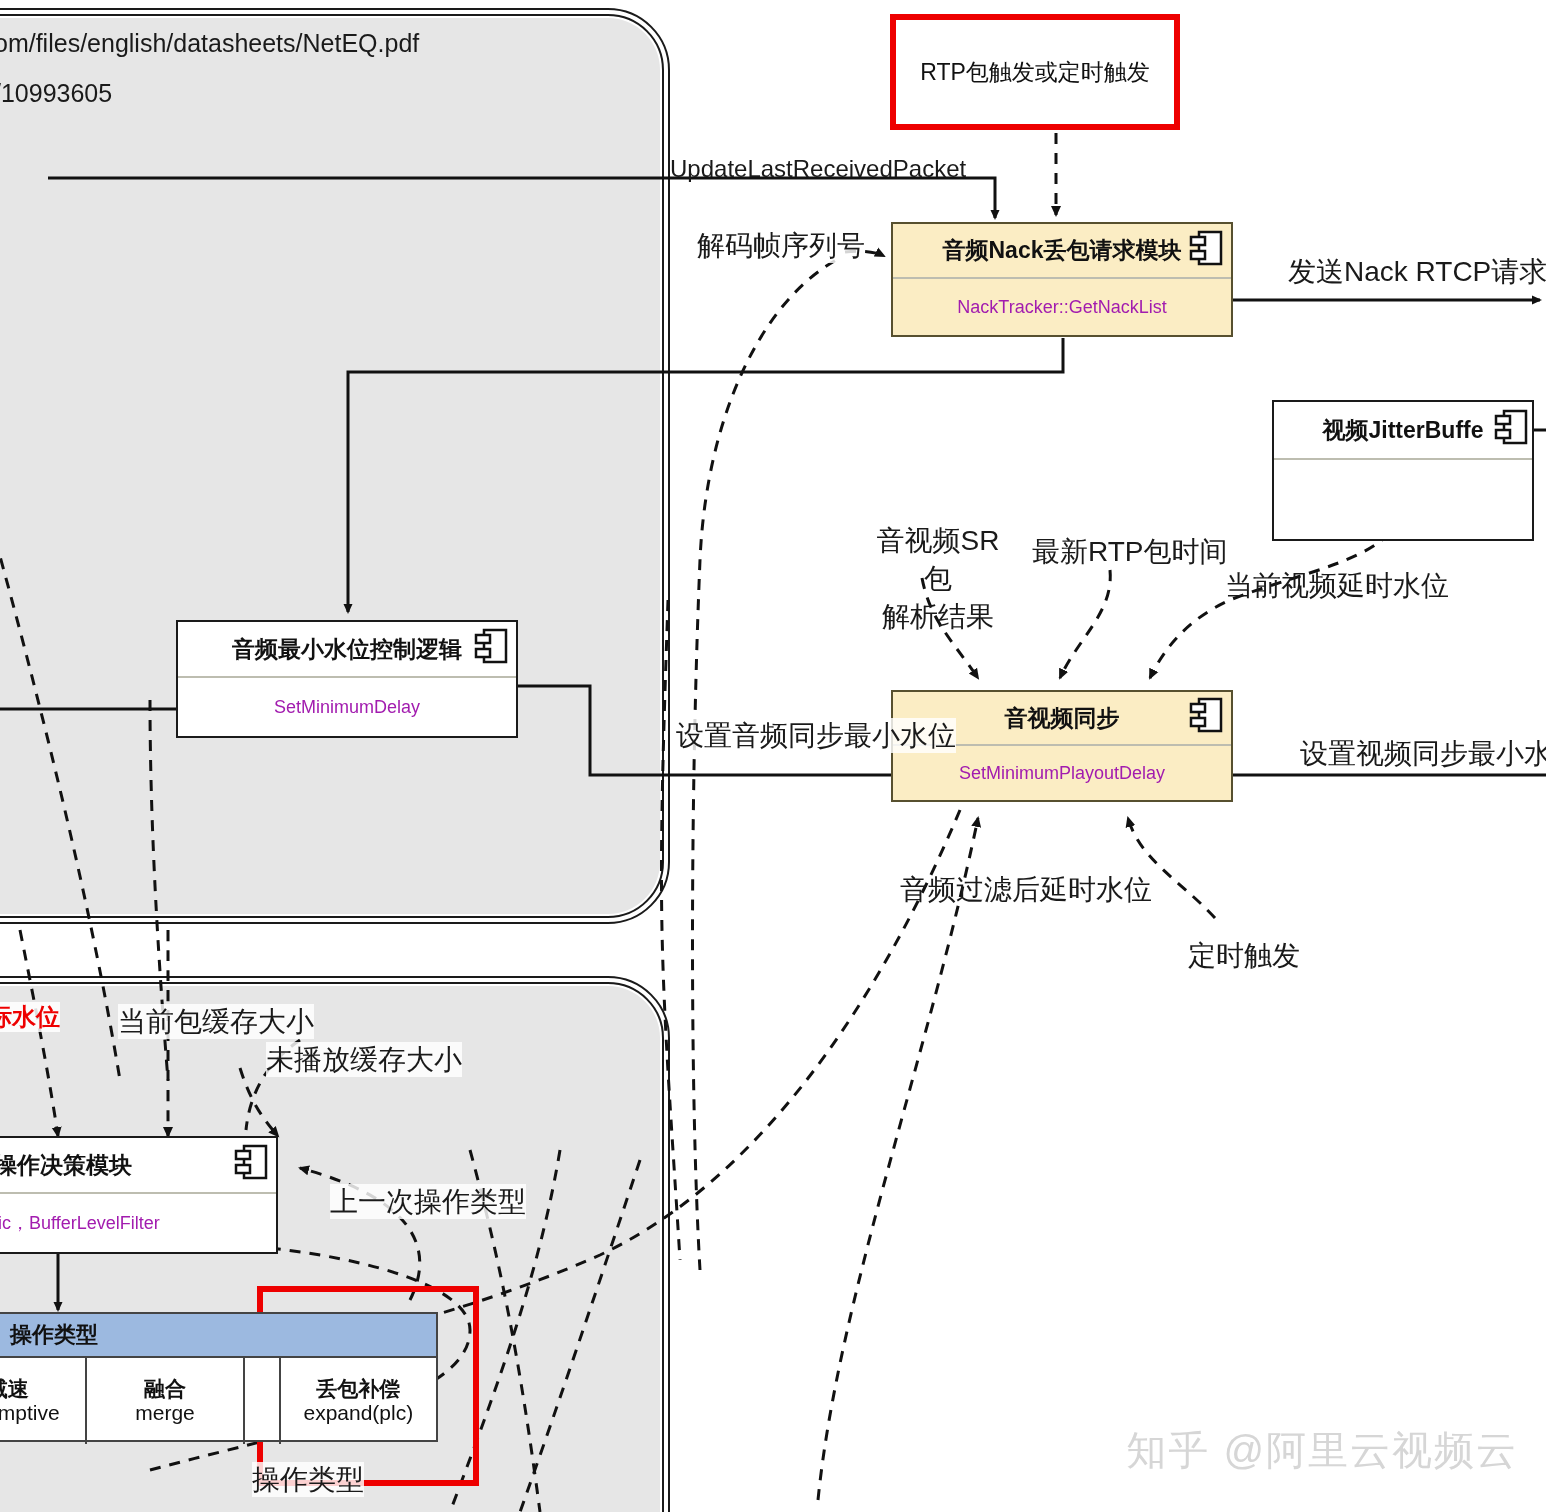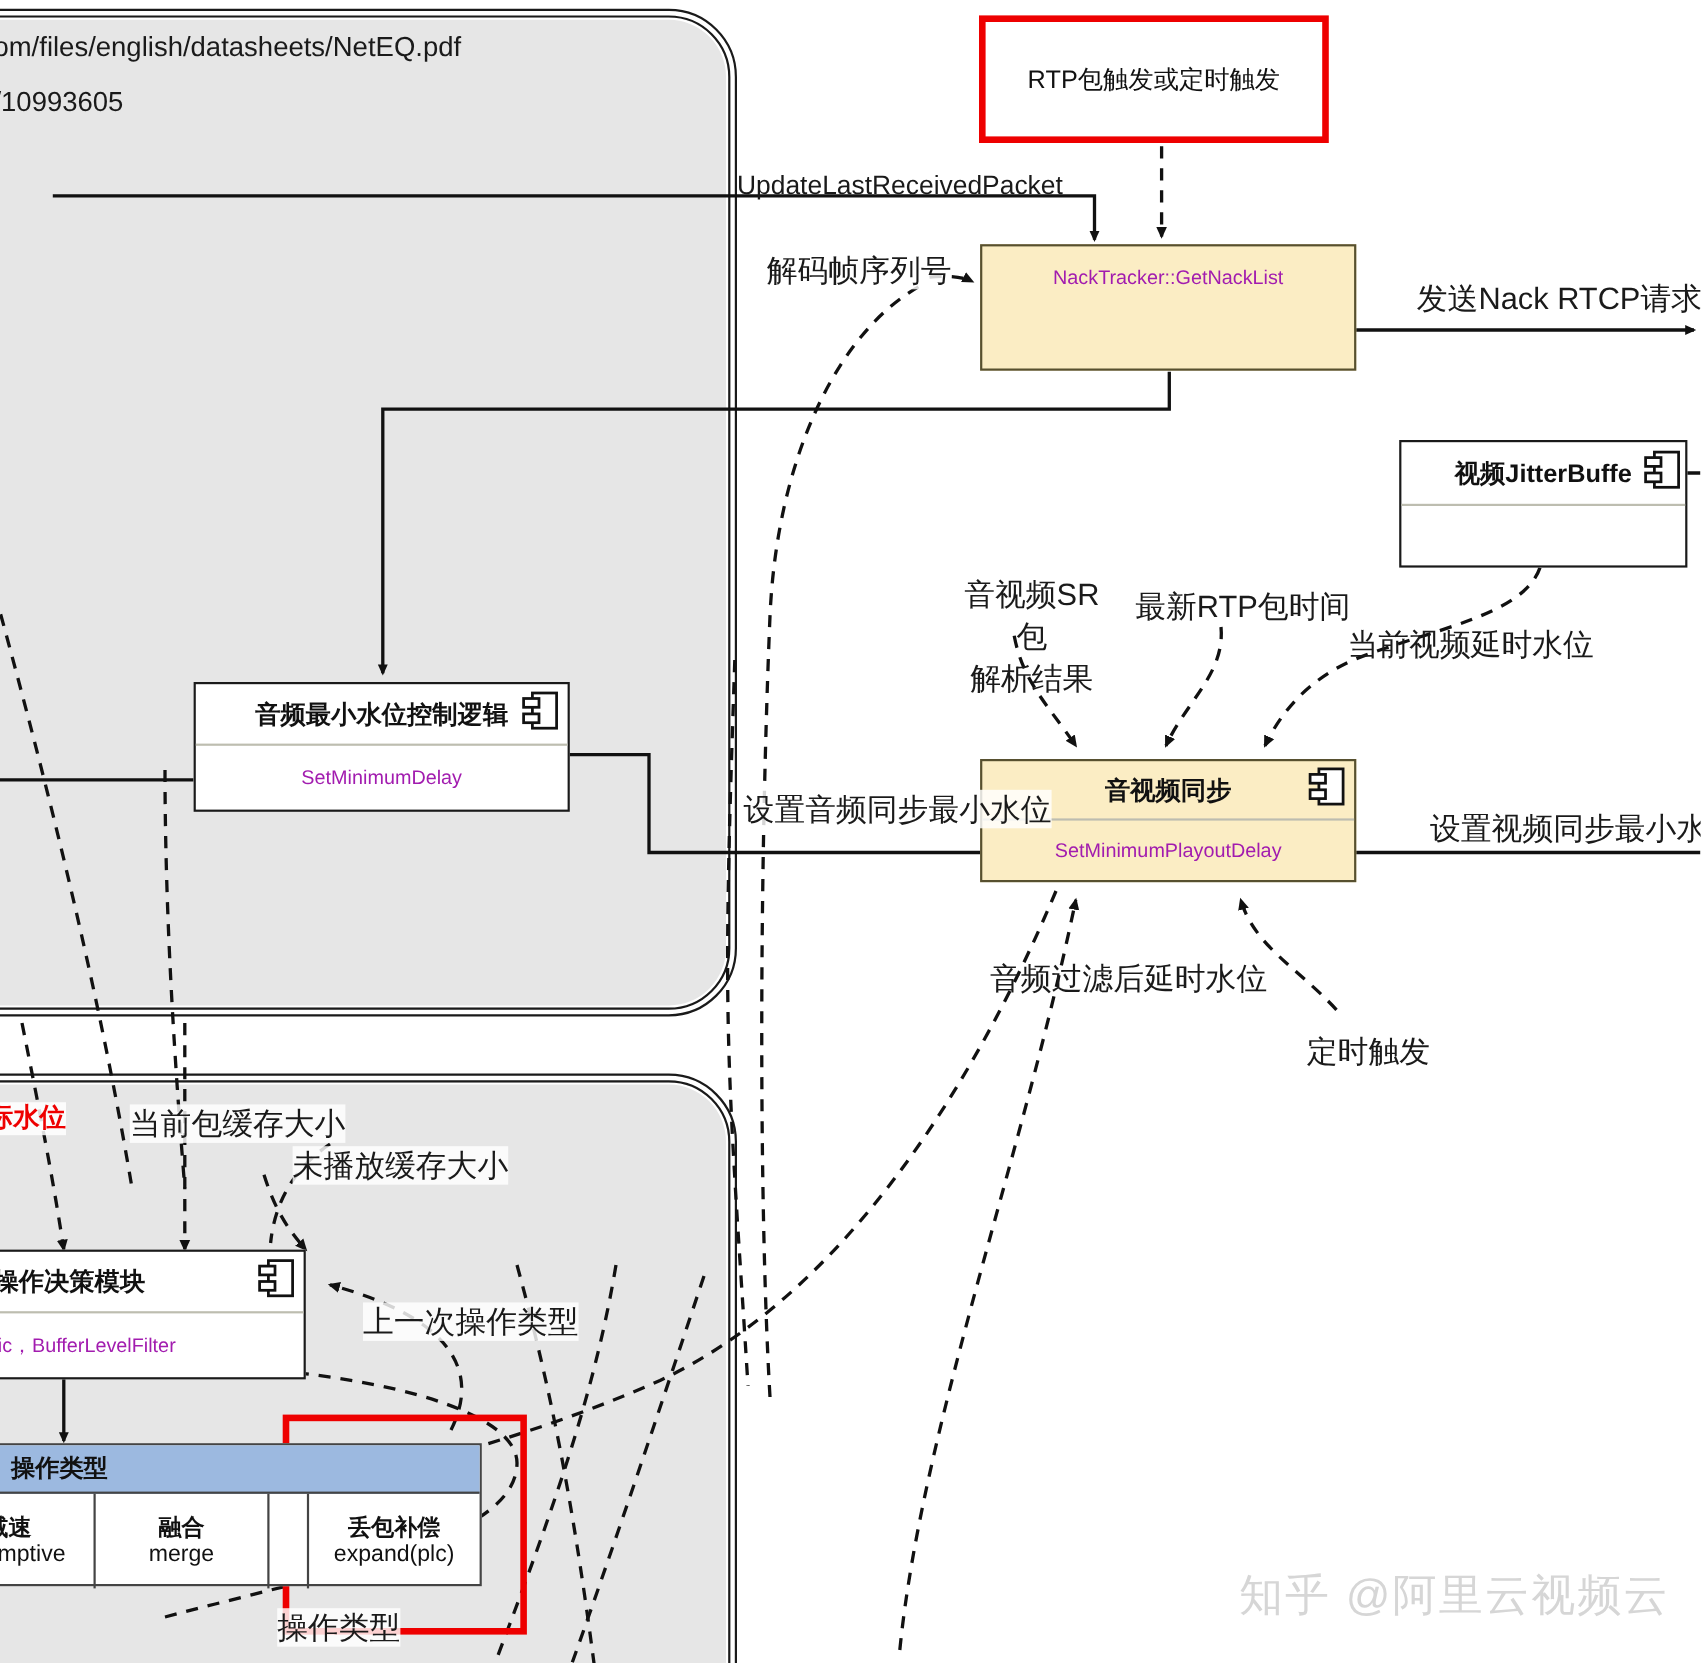--- a/index.html
+++ b/index.html
@@ -152,34 +152,44 @@
 
       <path d="M-10,520 C40,700 90,900 120,1080"></path>
       <path d="M150,700 C150,840 160,980 168,1080"></path>
       <path d="M300,1040 C270,1060 250,1090 246,1130"></path>
     </g>
   </svg>
 
   <div class="lbl plain" style="left:-6px;top:28px;font-size:25px;">om/files/english/datasheets/NetEQ.pdf</div>
   <div class="lbl plain" style="left:-6px;top:78px;font-size:25px;">/10993605</div>
 
-  <div class="redbox" style="left:890px;top:14px;width:318px;height:116px;">
+  <div class="redbox" style="left:890px;top:14px;width:290px;height:116px;">
     <span class="rtext">RTP包触发或定时触发</span>
   </div>
 
 
   <div class="redbox" style="left:257px;top:1286px;width:222px;height:200px;"></div>
 
   <div class="component yellow" style="left:891px;top:222px;width:342px;height:115px;">
+    <div class="comp-head" style="height:55px;">
+      <span>音频Nack丢包请求模块</span>
+      <span class="uml-glyph">
+        <svg width="34" height="36" viewBox="0 0 34 36">
+          <rect x="10" y="2" width="22" height="32" fill="#fff" stroke="#111" stroke-width="2.5"></rect>
+          <rect x="2" y="7" width="14" height="8" fill="#fff" stroke="#111" stroke-width="2.5"></rect>
+          <rect x="2" y="21" width="14" height="8" fill="#fff" stroke="#111" stroke-width="2.5"></rect>
+        </svg>
+      </span>
+    </div>
     <div class="comp-body" style="height:56px;">
       <span>NackTracker::GetNackList</span>
     </div>
   </div>
 
-  <div class="component white" style="left:1272px;top:400px;width:262px;height:116px;">
+  <div class="component white" style="left:1272px;top:400px;width:262px;height:141px;">
     <div class="comp-head" style="height:58px;">
       <span>视频JitterBuffe</span>
       <span class="uml-glyph" style="right:4px;">
         <svg width="34" height="36" viewBox="0 0 34 36">
           <rect x="10" y="2" width="22" height="32" fill="#fff" stroke="#111" stroke-width="2.5"></rect>
           <rect x="2" y="7" width="14" height="8" fill="#fff" stroke="#111" stroke-width="2.5"></rect>
           <rect x="2" y="21" width="14" height="8" fill="#fff" stroke="#111" stroke-width="2.5"></rect>
         </svg>
       </span>
     </div>

